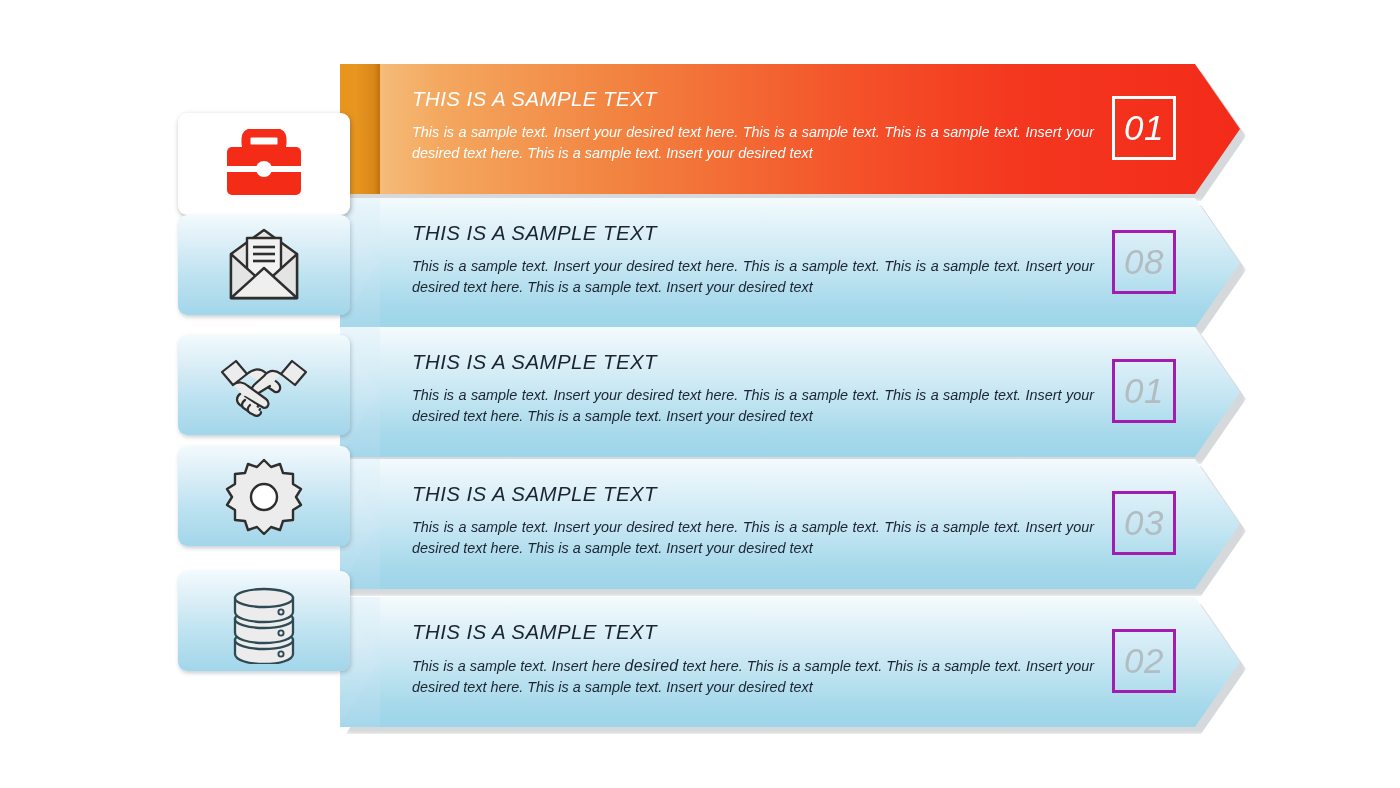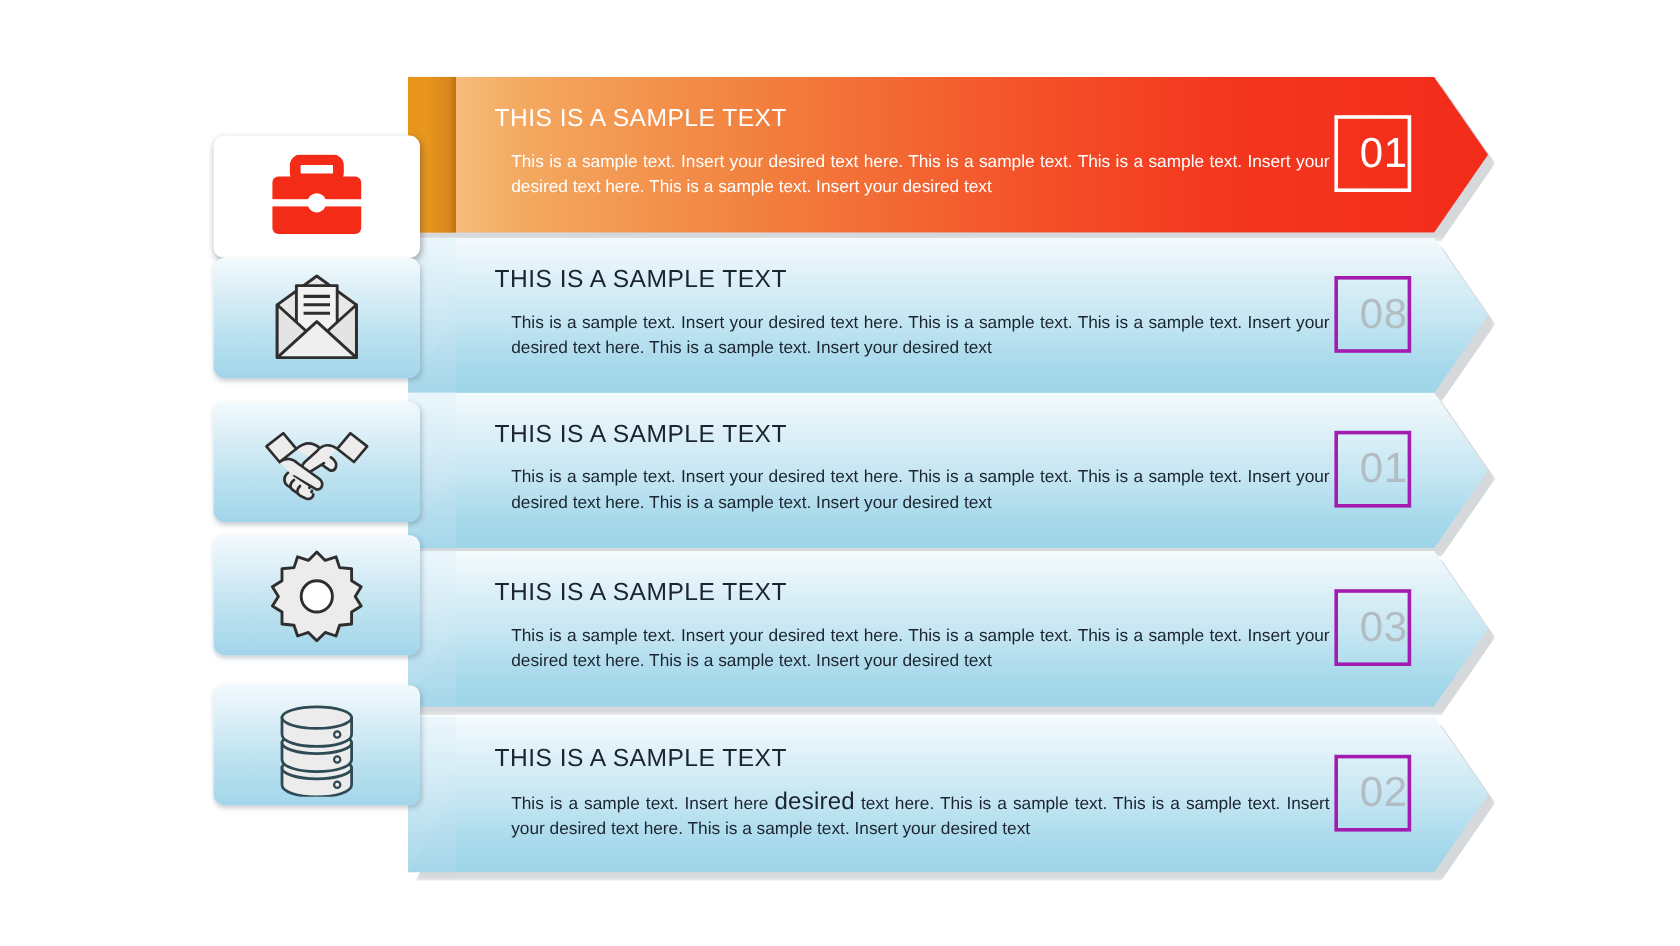--- a/index.html
+++ b/index.html
@@ -24,20 +24,21 @@
     background: #ffffff;
   }
 
   
   .row {
     position: absolute;
     left: 0;
     top: 0;
     width: 1400px;
     height: 150px;
+    font-style: italic;
   }
 
   
   .icon-tile {
     position: absolute;
     left: 178px;
     width: 172px;
     height: 100px;
     border-radius: 9px;
     background: linear-gradient(to bottom, #f2fafd 0%, #dff0f8 24%, #bde2f0 62%, #a2d6ea 100%);
@@ -125,43 +126,43 @@
     line-height: 1.1;
     color: #1b2430;
     margin: 0 0 11px 0;
     white-space: nowrap;
   }
   .head.light { color: #ffffff; }
   .body-txt {
     font-size: 14.4px;
     line-height: 21px;
     color: #1b2430;
-    margin: 14px;
+    margin: 0;
     text-align: justify;
     width: 682px;
   }
   .body-txt.light { color: #ffffff; }
   .big-word {
-    font-size: 20px;
+    font-size: 16px;
     letter-spacing: 0.2px;
   }
 
   
   .num {
     position: absolute;
     top: 32px;
     left: 772px;
     width: 64px;
     height: 64px;
     border: 3px solid #a21caf;
     box-sizing: border-box;
     color: #b2bcc1;
     font-size: 35px;
     line-height: 58px;
-    text-align: right;
+    text-align: center;
     z-index: 6;
     letter-spacing: 0.5px;
   }
   .num.light {
     border-color: #ffffff;
     color: #ffffff;
   }
 </style>
 </head>
 <body>

